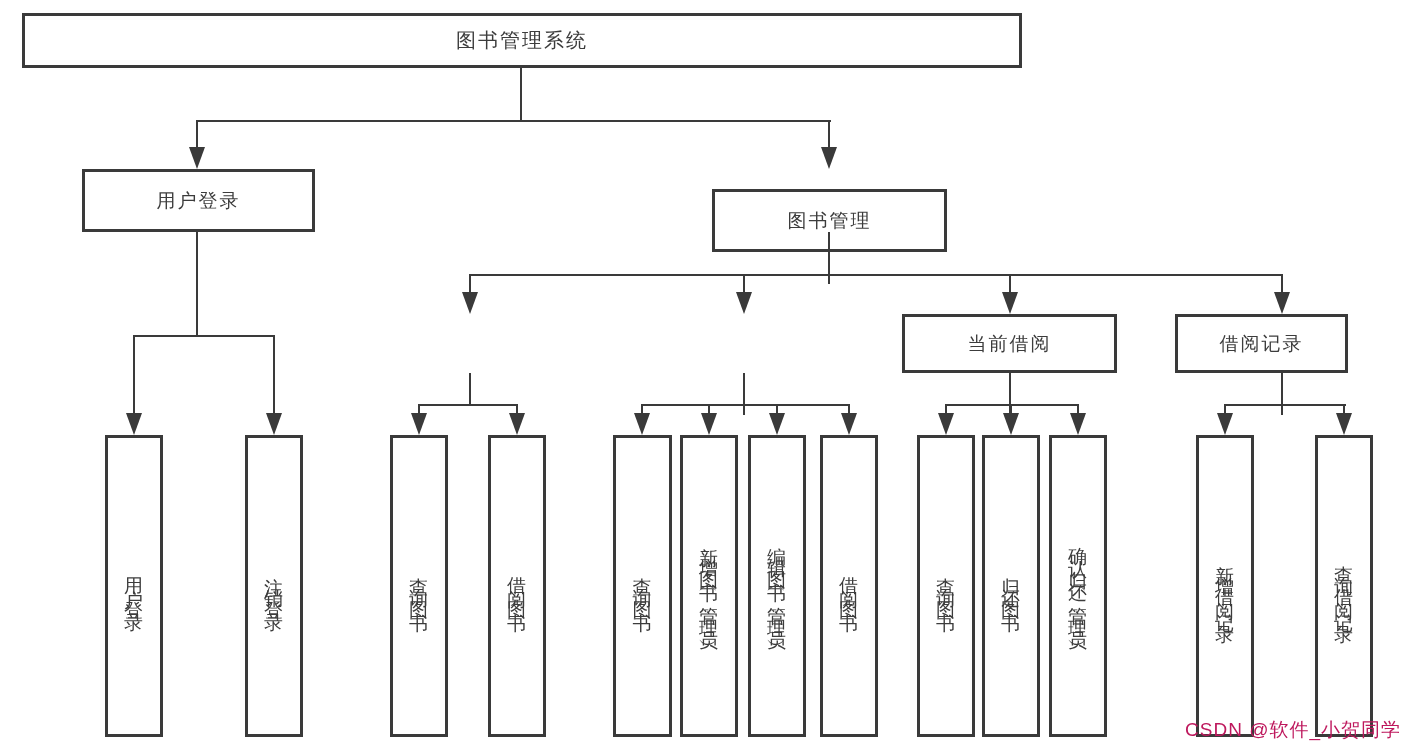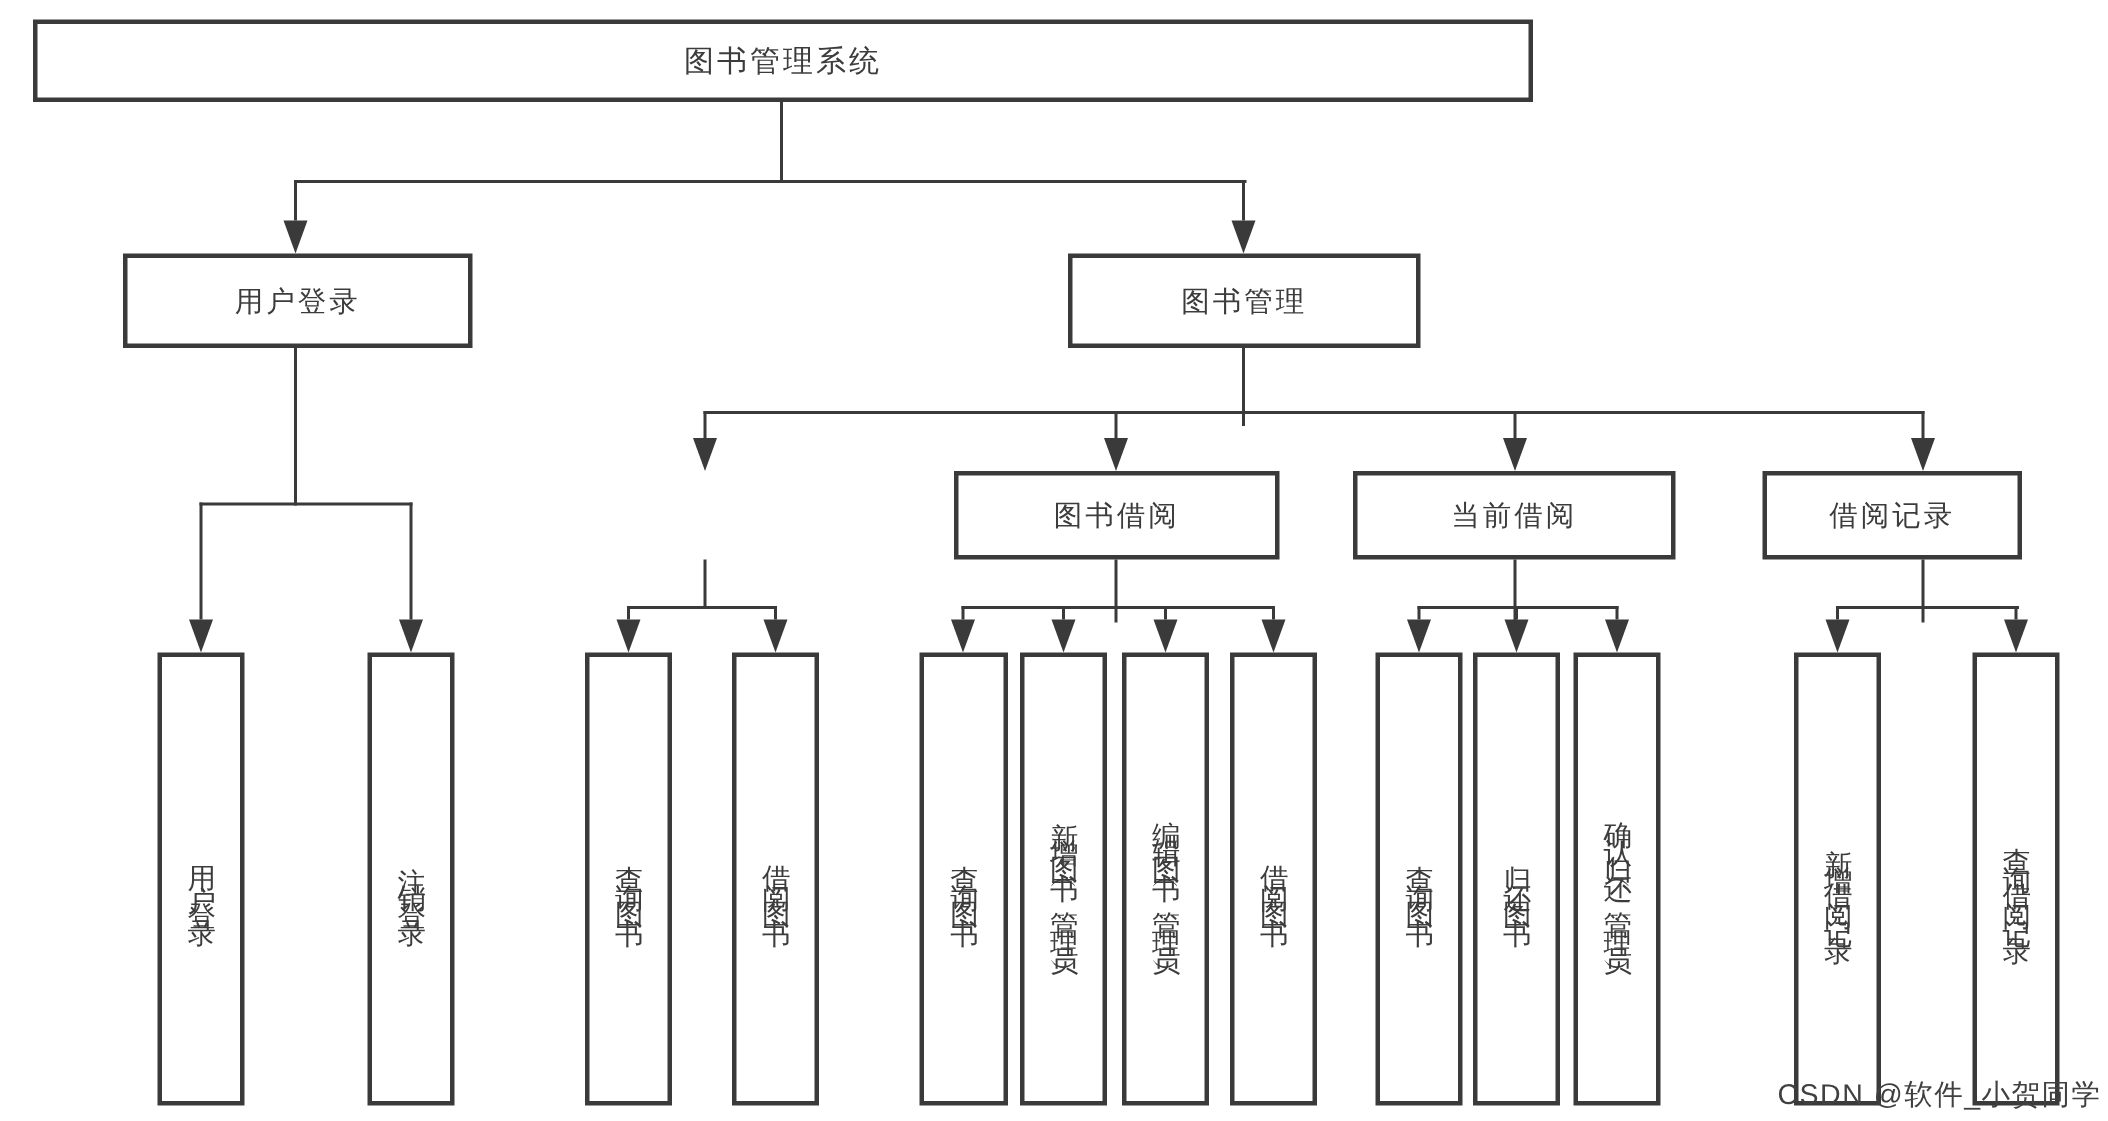--- a/index.html
+++ b/index.html
@@ -22,21 +22,21 @@
     font-size:19px;letter-spacing:12px;line-height:1;white-space:nowrap;
   }
   .line{position:absolute;background:#3a3a3a;}
   .arrow{
     position:absolute;width:0;height:0;
     border-left:8px solid transparent;border-right:8px solid transparent;
     border-top:22px solid #3a3a3a;
   }
   .watermark{
     position:absolute;top:717px;right:4px;z-index:5;
-    font-size:19px;color:#404040;letter-spacing:1px;white-space:nowrap;
+    font-size:19px;color:#be185d;letter-spacing:1px;white-space:nowrap;
   }
 </style>
 </head>
 <body>
 
 <div class="canvas">
 
   <div class="box root">
     <span class="hlabel">图书管理系统</span>
   </div>
@@ -44,21 +44,21 @@
   <div class="line" style="left:520px;top:68px;width:2px;height:54px;"></div>
   <div class="line" style="left:196px;top:120px;width:635px;height:2px;"></div>
   <div class="line" style="left:196px;top:120px;width:2px;height:27px;"></div>
   <div class="arrow" style="left:189px;top:147px;"></div>
   <div class="line" style="left:828px;top:120px;width:2px;height:27px;"></div>
   <div class="arrow" style="left:821px;top:147px;"></div>
 
   <div class="box l2" style="left:82px;width:233px;">
     <span class="hlabel">用户登录</span>
   </div>
-  <div class="box l2" style="left:712px;width:235px;">
+  <div class="box l2" style="left:712px;width:235px;margin-top:20px;">
     <span class="hlabel">图书管理</span>
   </div>
 
   <div class="line" style="left:196px;top:232px;width:2px;height:105px;"></div>
   <div class="line" style="left:133px;top:335px;width:142px;height:2px;"></div>
   <div class="line" style="left:133px;top:335px;width:2px;height:78px;"></div>
   <div class="arrow" style="left:126px;top:413px;"></div>
   <div class="line" style="left:273px;top:335px;width:2px;height:78px;"></div>
   <div class="arrow" style="left:266px;top:413px;"></div>
 
@@ -66,23 +66,20 @@
   <div class="line" style="left:469px;top:274px;width:814px;height:2px;"></div>
   <div class="line" style="left:469px;top:274px;width:2px;height:18px;"></div>
   <div class="arrow" style="left:462px;top:292px;"></div>
   <div class="line" style="left:743px;top:274px;width:2px;height:18px;"></div>
   <div class="arrow" style="left:736px;top:292px;"></div>
   <div class="line" style="left:1009px;top:274px;width:2px;height:18px;"></div>
   <div class="arrow" style="left:1002px;top:292px;"></div>
   <div class="line" style="left:1281px;top:274px;width:2px;height:18px;"></div>
   <div class="arrow" style="left:1274px;top:292px;"></div>
 
-  <div class="box l3" style="left:636px;width:217px;">
-    <span class="hlabel">图书借阅</span>
-  </div>
   <div class="box l3" style="left:902px;width:215px;">
     <span class="hlabel">当前借阅</span>
   </div>
   <div class="box l3" style="left:1175px;width:173px;">
     <span class="hlabel">借阅记录</span>
   </div>
 
   <div class="line" style="left:469px;top:373px;width:2px;height:33px;"></div>
   <div class="line" style="left:418px;top:404px;width:100px;height:2px;"></div>
   <div class="line" style="left:418px;top:404px;width:2px;height:9px;"></div>

